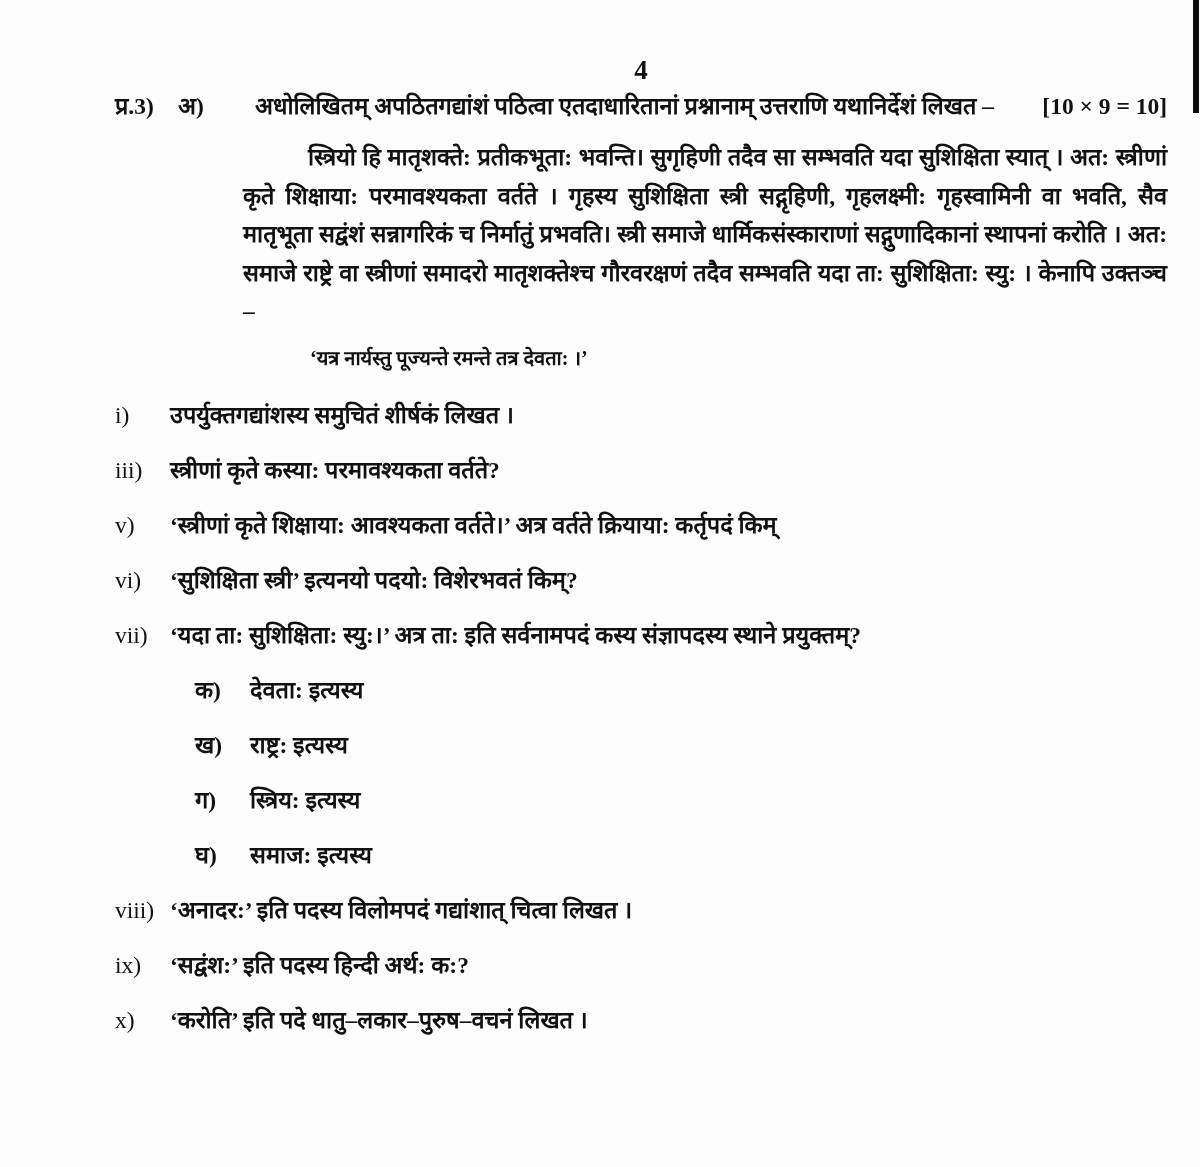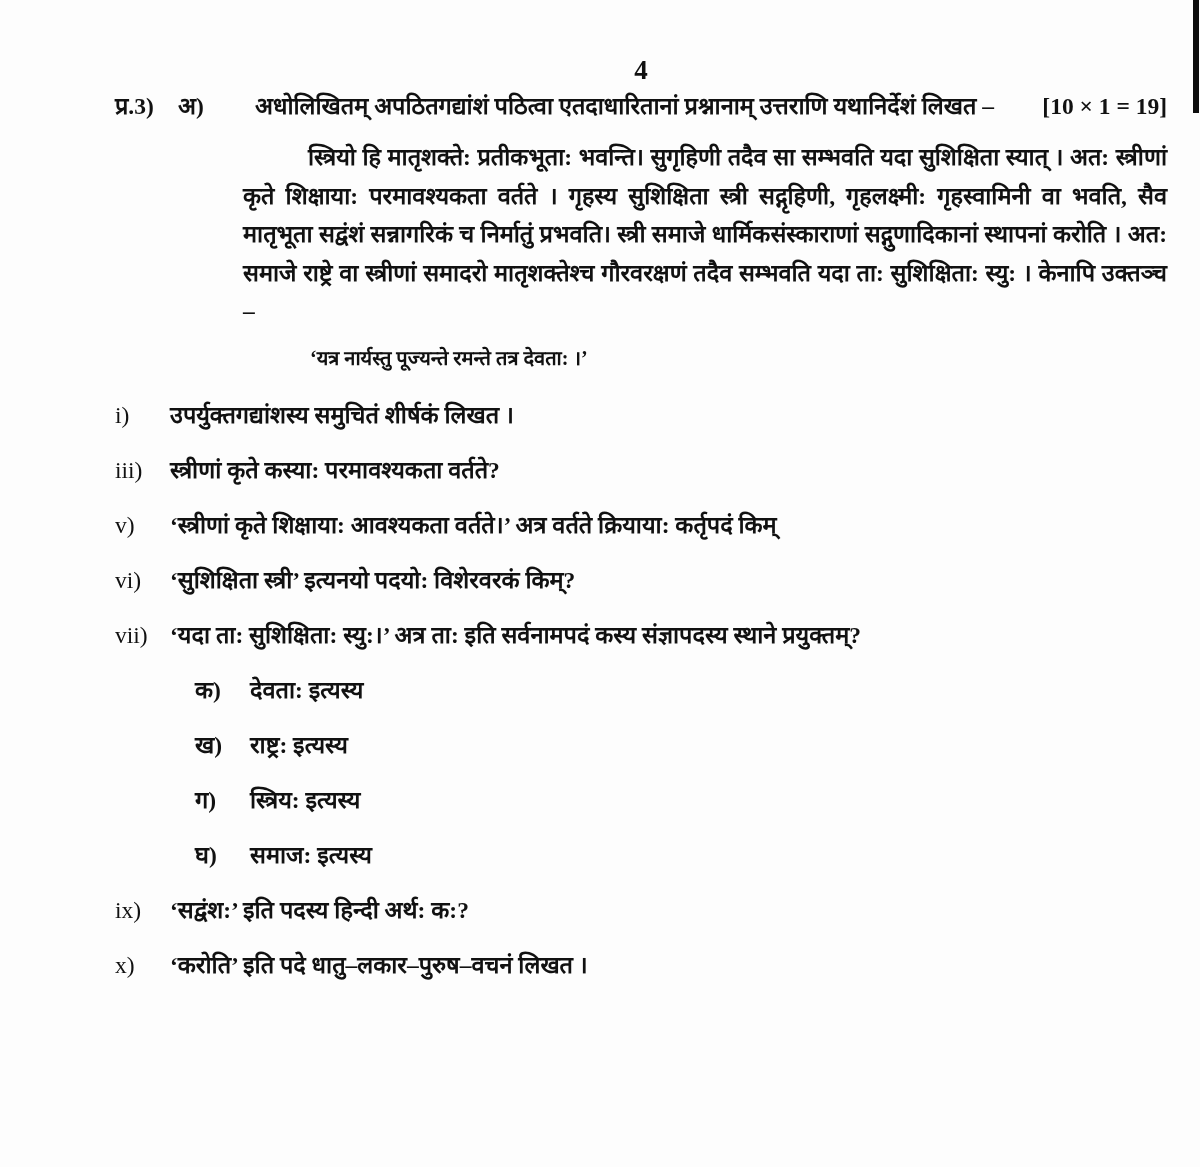--- a/index.html
+++ b/index.html
@@ -82,21 +82,21 @@
 <div class="page">
   <div class="scan-edge"></div>
 
   <div class="page-number">4</div>
 
   <div class="header-row">
     <span class="q-label dev">प्र.3)</span>
     <span class="q-sublabel dev">अ)</span>
     <span class="q-text">
       <span class="dev">अधोलिखितम् अपठितगद्यांशं पठित्वा एतदाधारितानां प्रश्नानाम् उत्तराणि यथानिर्देशं लिखत –</span>
-      <span class="marks">[10 × 1 = 19]</span>
+      <span class="marks">[10 × 9 = 10]</span>
     </span>
   </div>
 
   <div class="passage dev">स्त्रियो हि मातृशक्ते: प्रतीकभूता: भवन्ति। सुगृहिणी तदैव सा सम्भवति यदा सुशिक्षिता स्यात् । अत: स्त्रीणां कृते शिक्षाया: परमावश्यकता वर्तते । गृहस्य सुशिक्षिता स्त्री सद्गृहिणी, गृहलक्ष्मी: गृहस्वामिनी वा भवति, सैव मातृभूता सद्वंशं सन्नागरिकं च निर्मातुं प्रभवति। स्त्री समाजे धार्मिकसंस्काराणां सद्गुणादिकानां स्थापनां करोति । अत: समाजे राष्ट्रे वा स्त्रीणां समादरो मातृशक्तेश्च गौरवरक्षणं तदैव सम्भवति यदा ता: सुशिक्षिता: स्यु: । केनापि उक्तञ्च –</div>
 
   <div class="verse dev">‘यत्र नार्यस्तु पूज्यन्ते रमन्ते तत्र देवता: ।’</div>
 
   <div class="subq-list">
 
     <div class="subq">
@@ -111,21 +111,21 @@
     </div>
 
 
     <div class="subq">
       <span class="subq-num">v)</span>
       <span class="subq-text dev">‘स्त्रीणां कृते शिक्षाया: आवश्यकता वर्तते।’ अत्र वर्तते क्रियाया: कर्तृपदं किम्</span>
     </div>
 
     <div class="subq">
       <span class="subq-num">vi)</span>
-      <span class="subq-text dev">‘सुशिक्षिता स्त्री’ इत्यनयो पदयो: विशेरवरकं किम्?</span>
+      <span class="subq-text dev">‘सुशिक्षिता स्त्री’ इत्यनयो पदयो: विशेरभवतं किम्?</span>
     </div>
 
     <div class="subq">
       <span class="subq-num">vii)</span>
       <span class="subq-text dev">‘यदा ता: सुशिक्षिता: स्यु:।’ अत्र ता: इति सर्वनामपदं कस्य संज्ञापदस्य स्थाने प्रयुक्तम्?</span>
     </div>
 
     <div class="opt">
       <span class="opt-num dev">क)</span>
       <span class="opt-text dev">देवता: इत्यस्य</span>
@@ -139,20 +139,24 @@
     <div class="opt">
       <span class="opt-num dev">ग)</span>
       <span class="opt-text dev">स्त्रिय: इत्यस्य</span>
     </div>
 
     <div class="opt">
       <span class="opt-num dev">घ)</span>
       <span class="opt-text dev">समाज: इत्यस्य</span>
     </div>
 
+    <div class="subq">
+      <span class="subq-num">viii)</span>
+      <span class="subq-text dev">‘अनादर:’ इति पदस्य विलोमपदं गद्यांशात् चित्वा लिखत ।</span>
+    </div>
 
     <div class="subq">
       <span class="subq-num">ix)</span>
       <span class="subq-text dev">‘सद्वंश:’ इति पदस्य हिन्दी अर्थ: क:?</span>
     </div>
 
     <div class="subq">
       <span class="subq-num">x)</span>
       <span class="subq-text dev">‘करोति’ इति पदे धातु–लकार–पुरुष–वचनं लिखत ।</span>
     </div>

